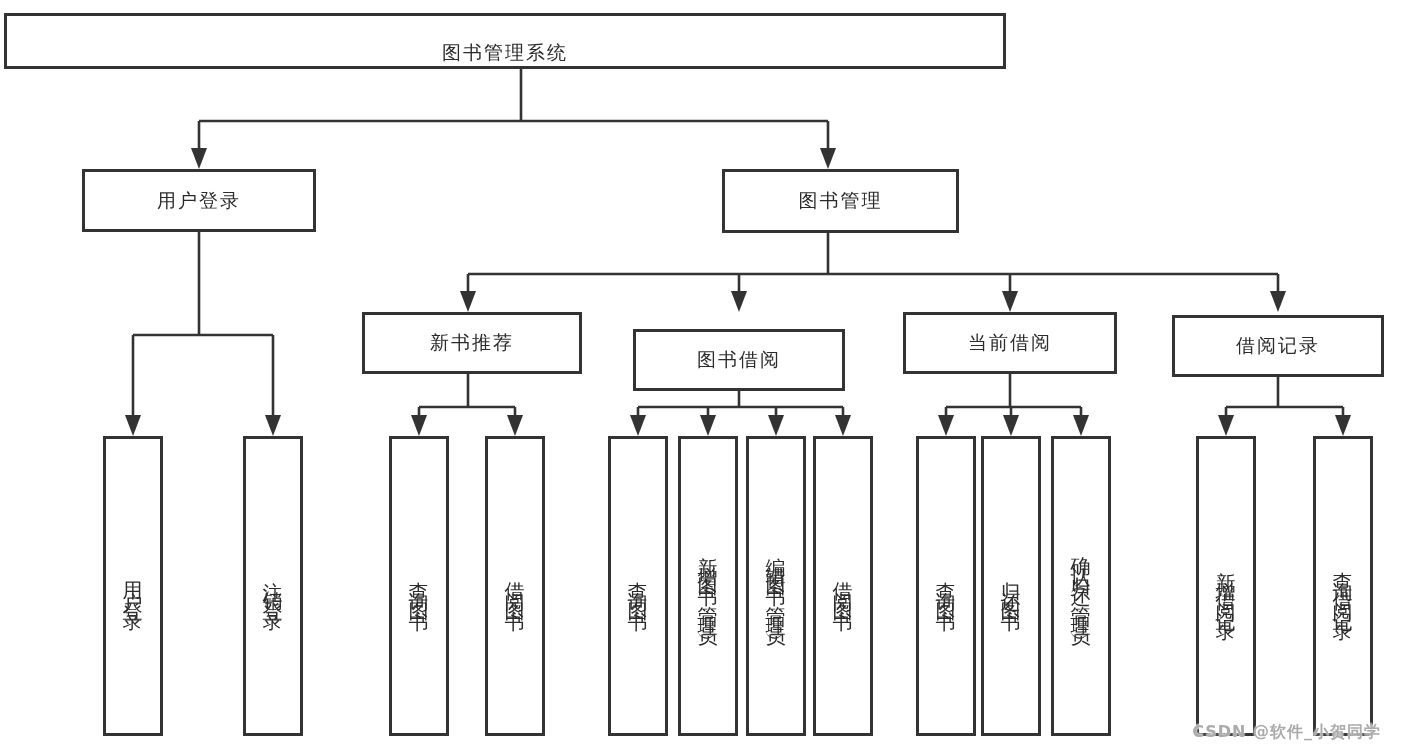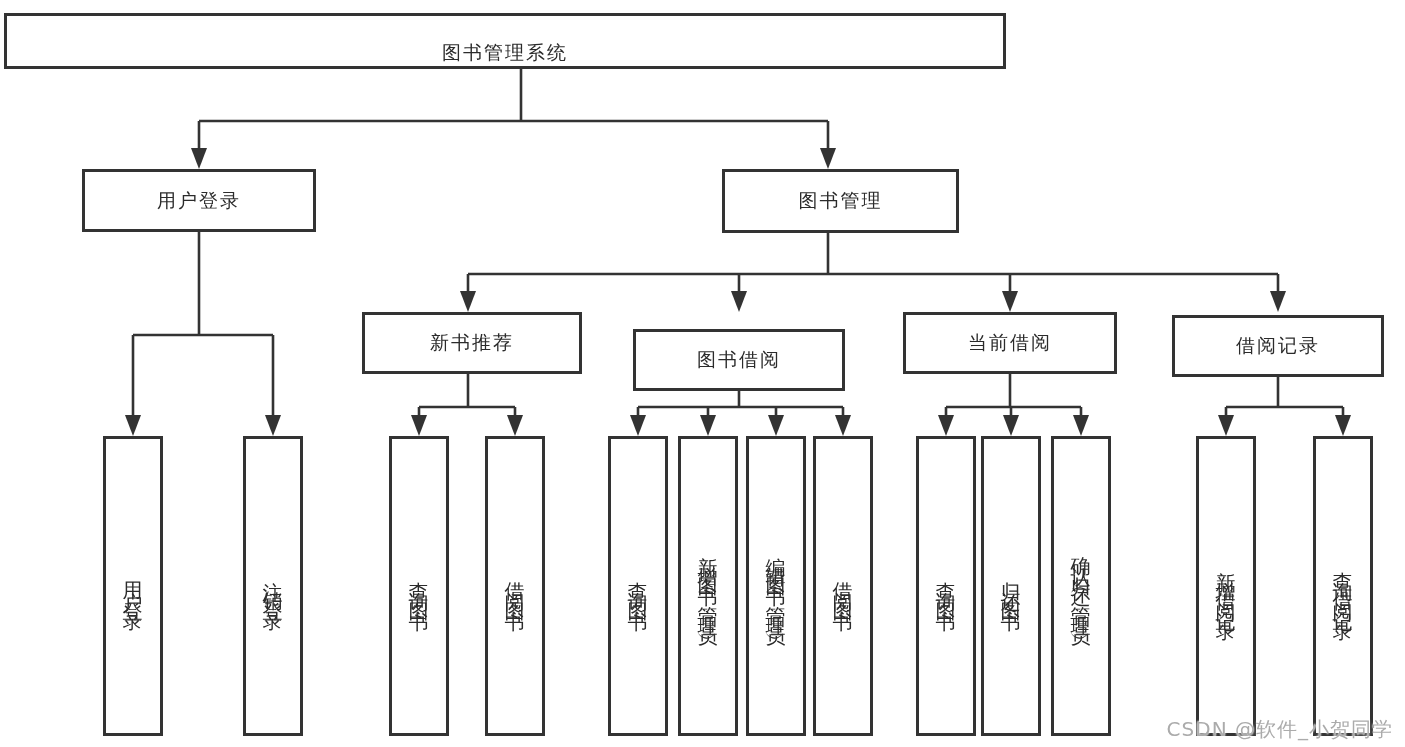--- a/index.html
+++ b/index.html
@@ -38,27 +38,28 @@
   .v .lbl {
     writing-mode: vertical-rl;
     text-orientation: mixed;
     font-size: 20px;
     letter-spacing: 10px;
     line-height: 1;
     font-weight: 500;
   }
   .watermark {
     position: absolute;
-    right: 12px;
+    right: 24px;
     bottom: 4px;
-    font-size: 20px;
+    font-size: 16px;
     letter-spacing: 1px;
     color: var(--watermark);
     text-shadow: 0 1px 2px rgba(255,255,255,0.95), 0 -1px 2px rgba(255,255,255,0.95);
     z-index: 5;
+    font-weight: bold;
   }
   .cline { stroke: var(--line); stroke-width: 2.6; fill: none; }
   .ahead { fill: var(--line); stroke: none; }
 </style>
 </head>
 <body>
 
 <div class="stage">
 
   <svg width="1405" height="747" viewBox="0 0 1405 747">

